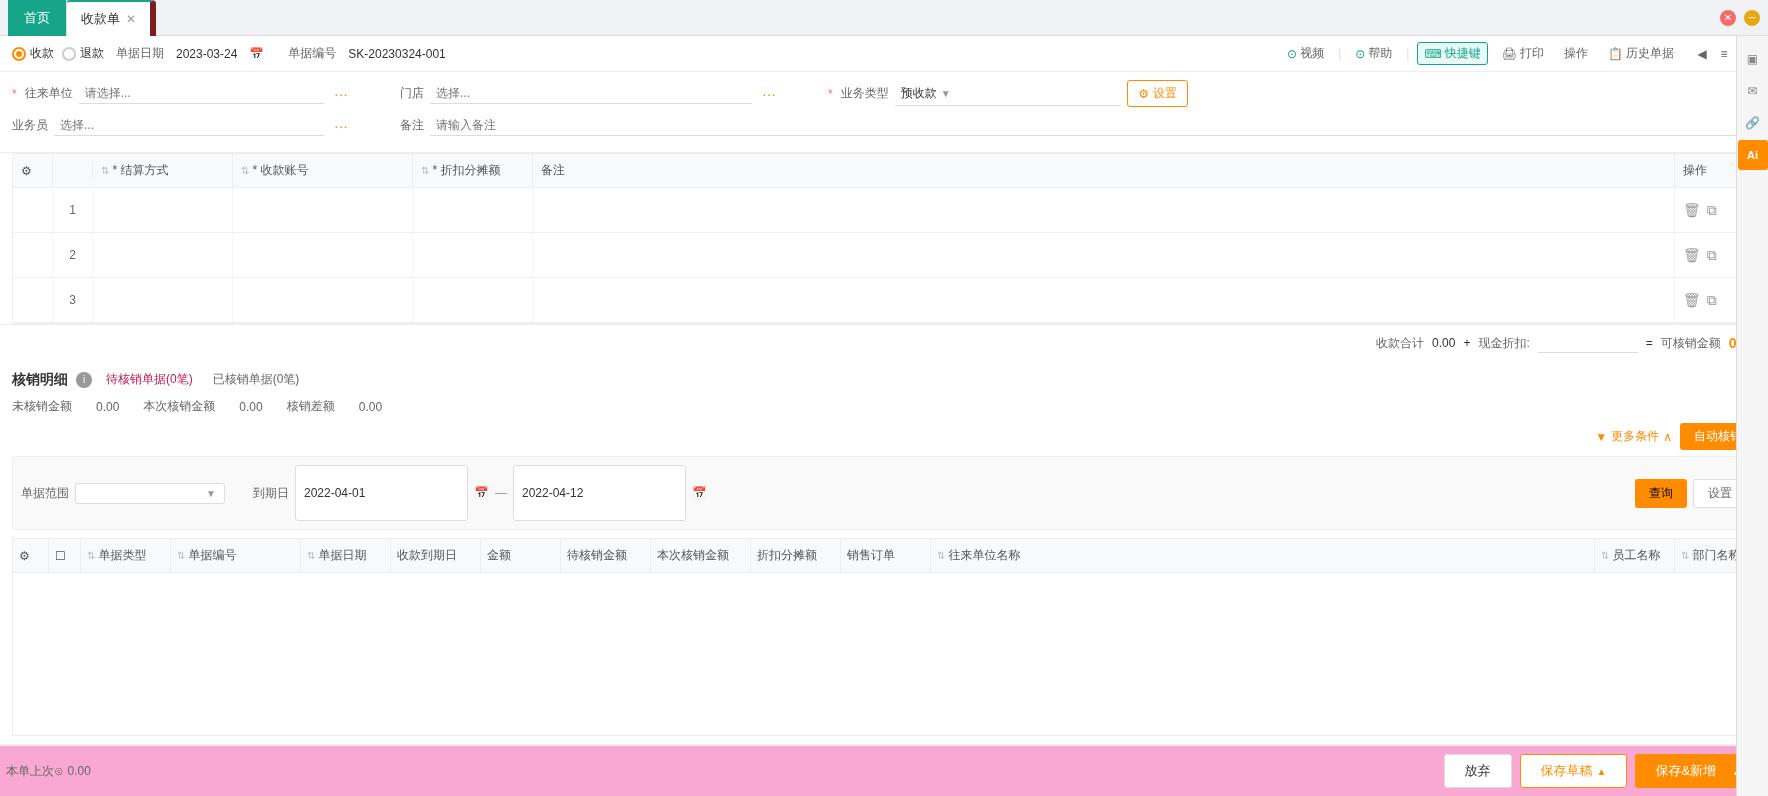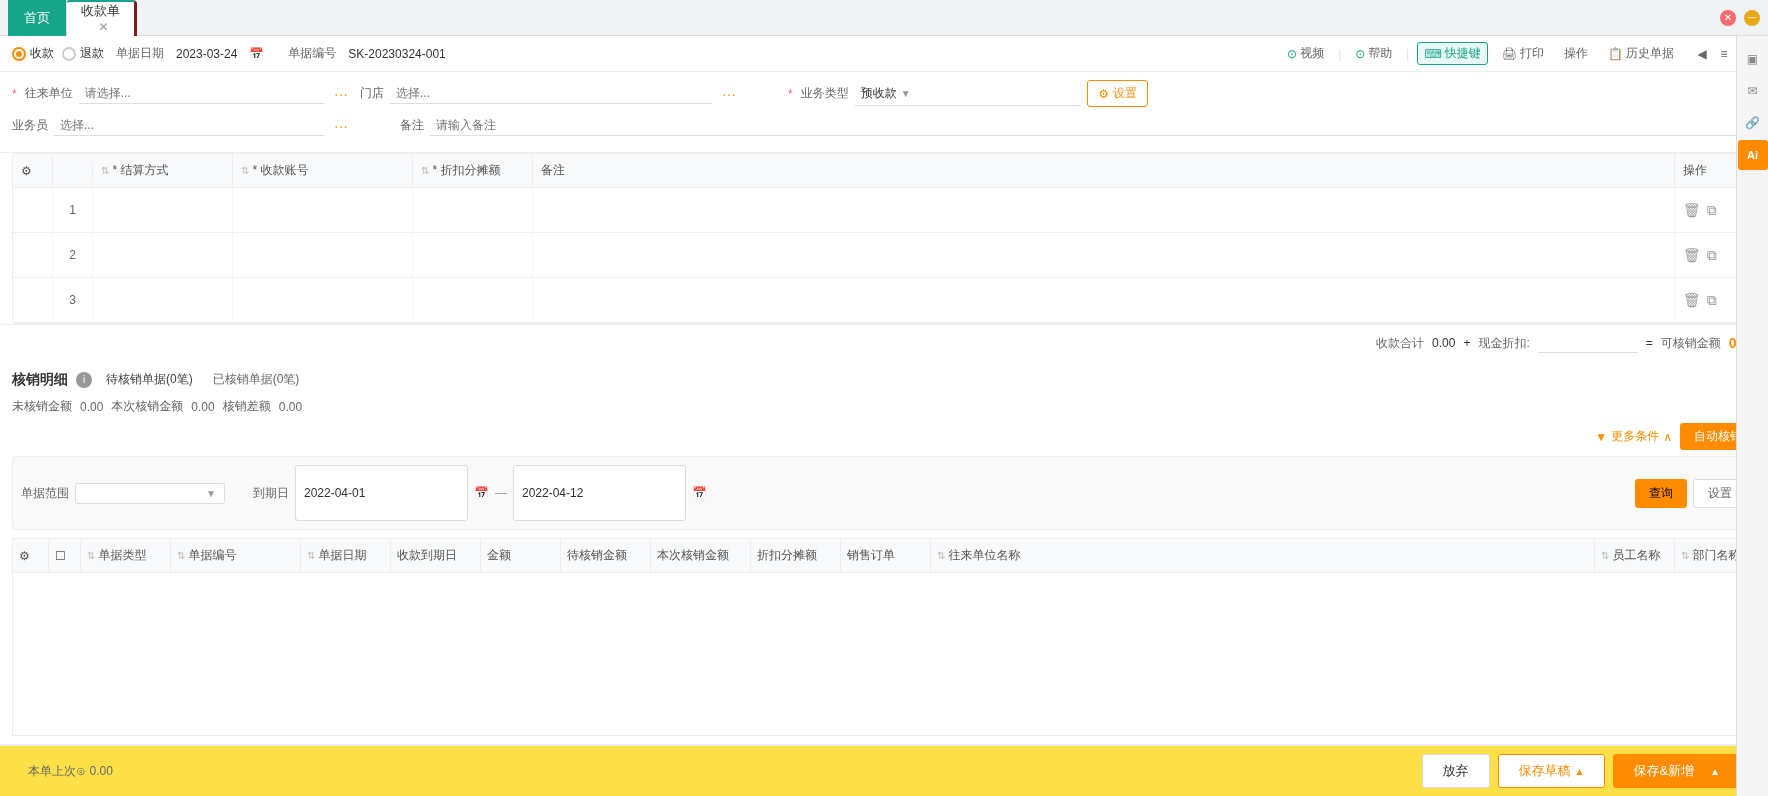--- a/index.html
+++ b/index.html
@@ -9,21 +9,21 @@
     .tab-bar {
       display: flex; align-items: center; background: #f0f2f5; height: 36px;
       border-bottom: 1px solid #ddd; padding: 0 8px;
     }
     .tab-item {
       display: flex; align-items: center; padding: 0 14px; height: 36px;
       cursor: pointer; font-size: 13px; border-radius: 4px 4px 0 0;
       background: #f0f2f5; color: #666;
     }
     .tab-item.home { color: #fff; background: #17a589; padding: 0 16px; border-radius: 0; }
-    .tab-item.active { background: #fff; color: #333; border-top: 2px solid #17a589; border-left: 1px solid #ddd; border-right: 3px solid #7f1d1d; flex-direction: column; }
+    .tab-item.active { background: #fff; color: #333; border-top: 2px solid #17a589; border-left: 1px solid #ddd; border-right: 6px solid #7f1d1d; }
     .tab-close { margin-left: 6px; color: #999; font-size: 12px; }
     .win-controls { margin-left: auto; display: flex; gap: 8px; }
     .win-btn { width: 16px; height: 16px; border-radius: 50%; border: none; cursor: pointer; font-size: 10px; display: flex; align-items: center; justify-content: center; }
     .win-close { background: #f56c6c; color: #fff; }
     .win-min { background: #e6a817; color: #fff; }
 
     
     .main-content { background: #fff; height: calc(796px - 36px); overflow: hidden; display: flex; flex-direction: column; }
 
     
@@ -90,42 +90,42 @@
     .summary-label { color: #666; }
     .summary-value { color: #333; font-weight: 500; }
     .summary-orange { color: #ff8c00; font-weight: bold; font-size: 14px; }
     .summary-input { width: 100px; border: none; border-bottom: 1px solid #ddd; padding: 2px 4px; text-align: right; outline: none; }
 
     
     .writeoff-section { padding: 8px 12px; flex: 1; overflow: hidden; display: flex; flex-direction: column; }
     .writeoff-title { display: flex; align-items: center; gap: 8px; margin-bottom: 8px; }
     .section-title { font-size: 14px; font-weight: bold; color: #333; }
     .info-icon { width: 16px; height: 16px; border-radius: 50%; background: #999; color: #fff; display: flex; align-items: center; justify-content: center; font-size: 10px; cursor: pointer; }
-    .pending-tab { color: #404040; font-size: 12px; cursor: pointer; padding: 2px 6px; border-radius: 3px; }
+    .pending-tab { color: #be185d; font-size: 12px; cursor: pointer; padding: 2px 6px; border-radius: 3px; }
     .done-tab { color: #666; font-size: 12px; cursor: pointer; padding: 2px 6px; }
-    .writeoff-stats { display: flex; align-items: center; gap: 8px; margin-bottom: 8px; font-size: 12px; color: #666; }
+    .writeoff-stats { display: flex; align-items: center; gap: 24px; margin-bottom: 8px; font-size: 12px; color: #666; }
     .filter-btn { display: flex; align-items: center; gap: 4px; color: #ff8c00; cursor: pointer; font-size: 12px; }
     .auto-btn { background: #ff8c00; color: #fff; border: none; padding: 5px 14px; border-radius: 3px; cursor: pointer; font-size: 12px; }
     .writeoff-filters { display: flex; align-items: center; gap: 12px; padding: 8px; background: #f9f9f9; border: 1px solid #eee; border-radius: 3px; margin-bottom: 8px; }
     .filter-field { display: flex; align-items: center; gap: 6px; }
     .filter-label { color: #666; font-size: 12px; }
     .filter-select { display: flex; align-items: center; gap: 4px; border: 1px solid #ddd; padding: 4px 8px; border-radius: 3px; background: #fff; cursor: pointer; min-width: 150px; }
     .date-input { border: 1px solid #ddd; padding: 20px 8px; border-radius: 3px; background: #fff; font-size: 12px; color: #333; }
     .date-dash { color: #999; }
     .calendar-icon { color: #999; cursor: pointer; }
     .query-btn { background: #ff8c00; color: #000000; border: none; padding: 5px 14px; border-radius: 3px; cursor: pointer; font-size: 12px; }
     .set-btn { background: #fff; color: #666; border: 1px solid #ddd; padding: 5px 14px; border-radius: 3px; cursor: pointer; font-size: 12px; }
     .btable-header { display: flex; align-items: center; background: #f7f9fb; border: 1px solid #eee; border-bottom: none; }
     .bth { padding: 8px 6px; font-size: 12px; color: #555; display: flex; align-items: center; gap: 3px; border-right: 1px solid #eee; white-space: nowrap; }
     .bth:last-child { border-right: none; }
     .btable-body { border: 1px solid #eee; flex: 1; overflow-y: auto; }
 
     
     .bottom-bar {
-      display: flex; align-items: center; padding: 8px 28px; background: #fde047;
+      display: flex; align-items: center; padding: 8px 6px; background: #f9a8d4;
       border-top: 2px solid #eee; flex-shrink: 0;
     }
     .bottom-info { display: flex; align-items: center; gap: 4px; font-size: 12px; color: #666; }
     .bottom-actions { margin-left: auto; display: flex; gap: 8px; }
     .btn-abandon { background: #fff; color: #333; border: 1px solid #ddd; padding: 7px 20px; border-radius: 3px; cursor: pointer; font-size: 13px; }
     .btn-save-draft { background: #fff; color: #ff8c00; border: 1px solid #ff8c00; padding: 7px 20px; border-radius: 3px; cursor: pointer; font-size: 13px; display: flex; align-items: center; gap: 4px; }
     .btn-save-new { background: #ff8c00; color: #fff; border: none; padding: 7px 20px; border-radius: 3px; cursor: pointer; font-size: 13px; display: flex; align-items: center; gap: 16px; }
     .chevron-down { font-size: 10px; }
 
     
@@ -212,21 +212,21 @@
   <div class="form-area">
     <div class="form-row">
 
       <div class="form-field" style="max-width:340px;">
         <span class="required">*</span>
         <span class="field-label">往来单位</span>
         <input class="field-input" type="text" placeholder="请选择..." style="">
         <span class="more-btn">···</span>
       </div>
 
-      <div class="form-field" style="max-width:380px; ">
+      <div class="form-field" style="max-width:380px; margin-left:40px;">
         <span class="field-label">门店</span>
         <input class="field-input" type="text" placeholder="选择..." style="">
         <span class="more-btn">···</span>
       </div>
 
       <div class="form-field" style="max-width:360px; margin-left:40px;">
         <span class="required">*</span>
         <span class="field-label">业务类型</span>
         <div class="select-field">
           <span>预收款</span>

